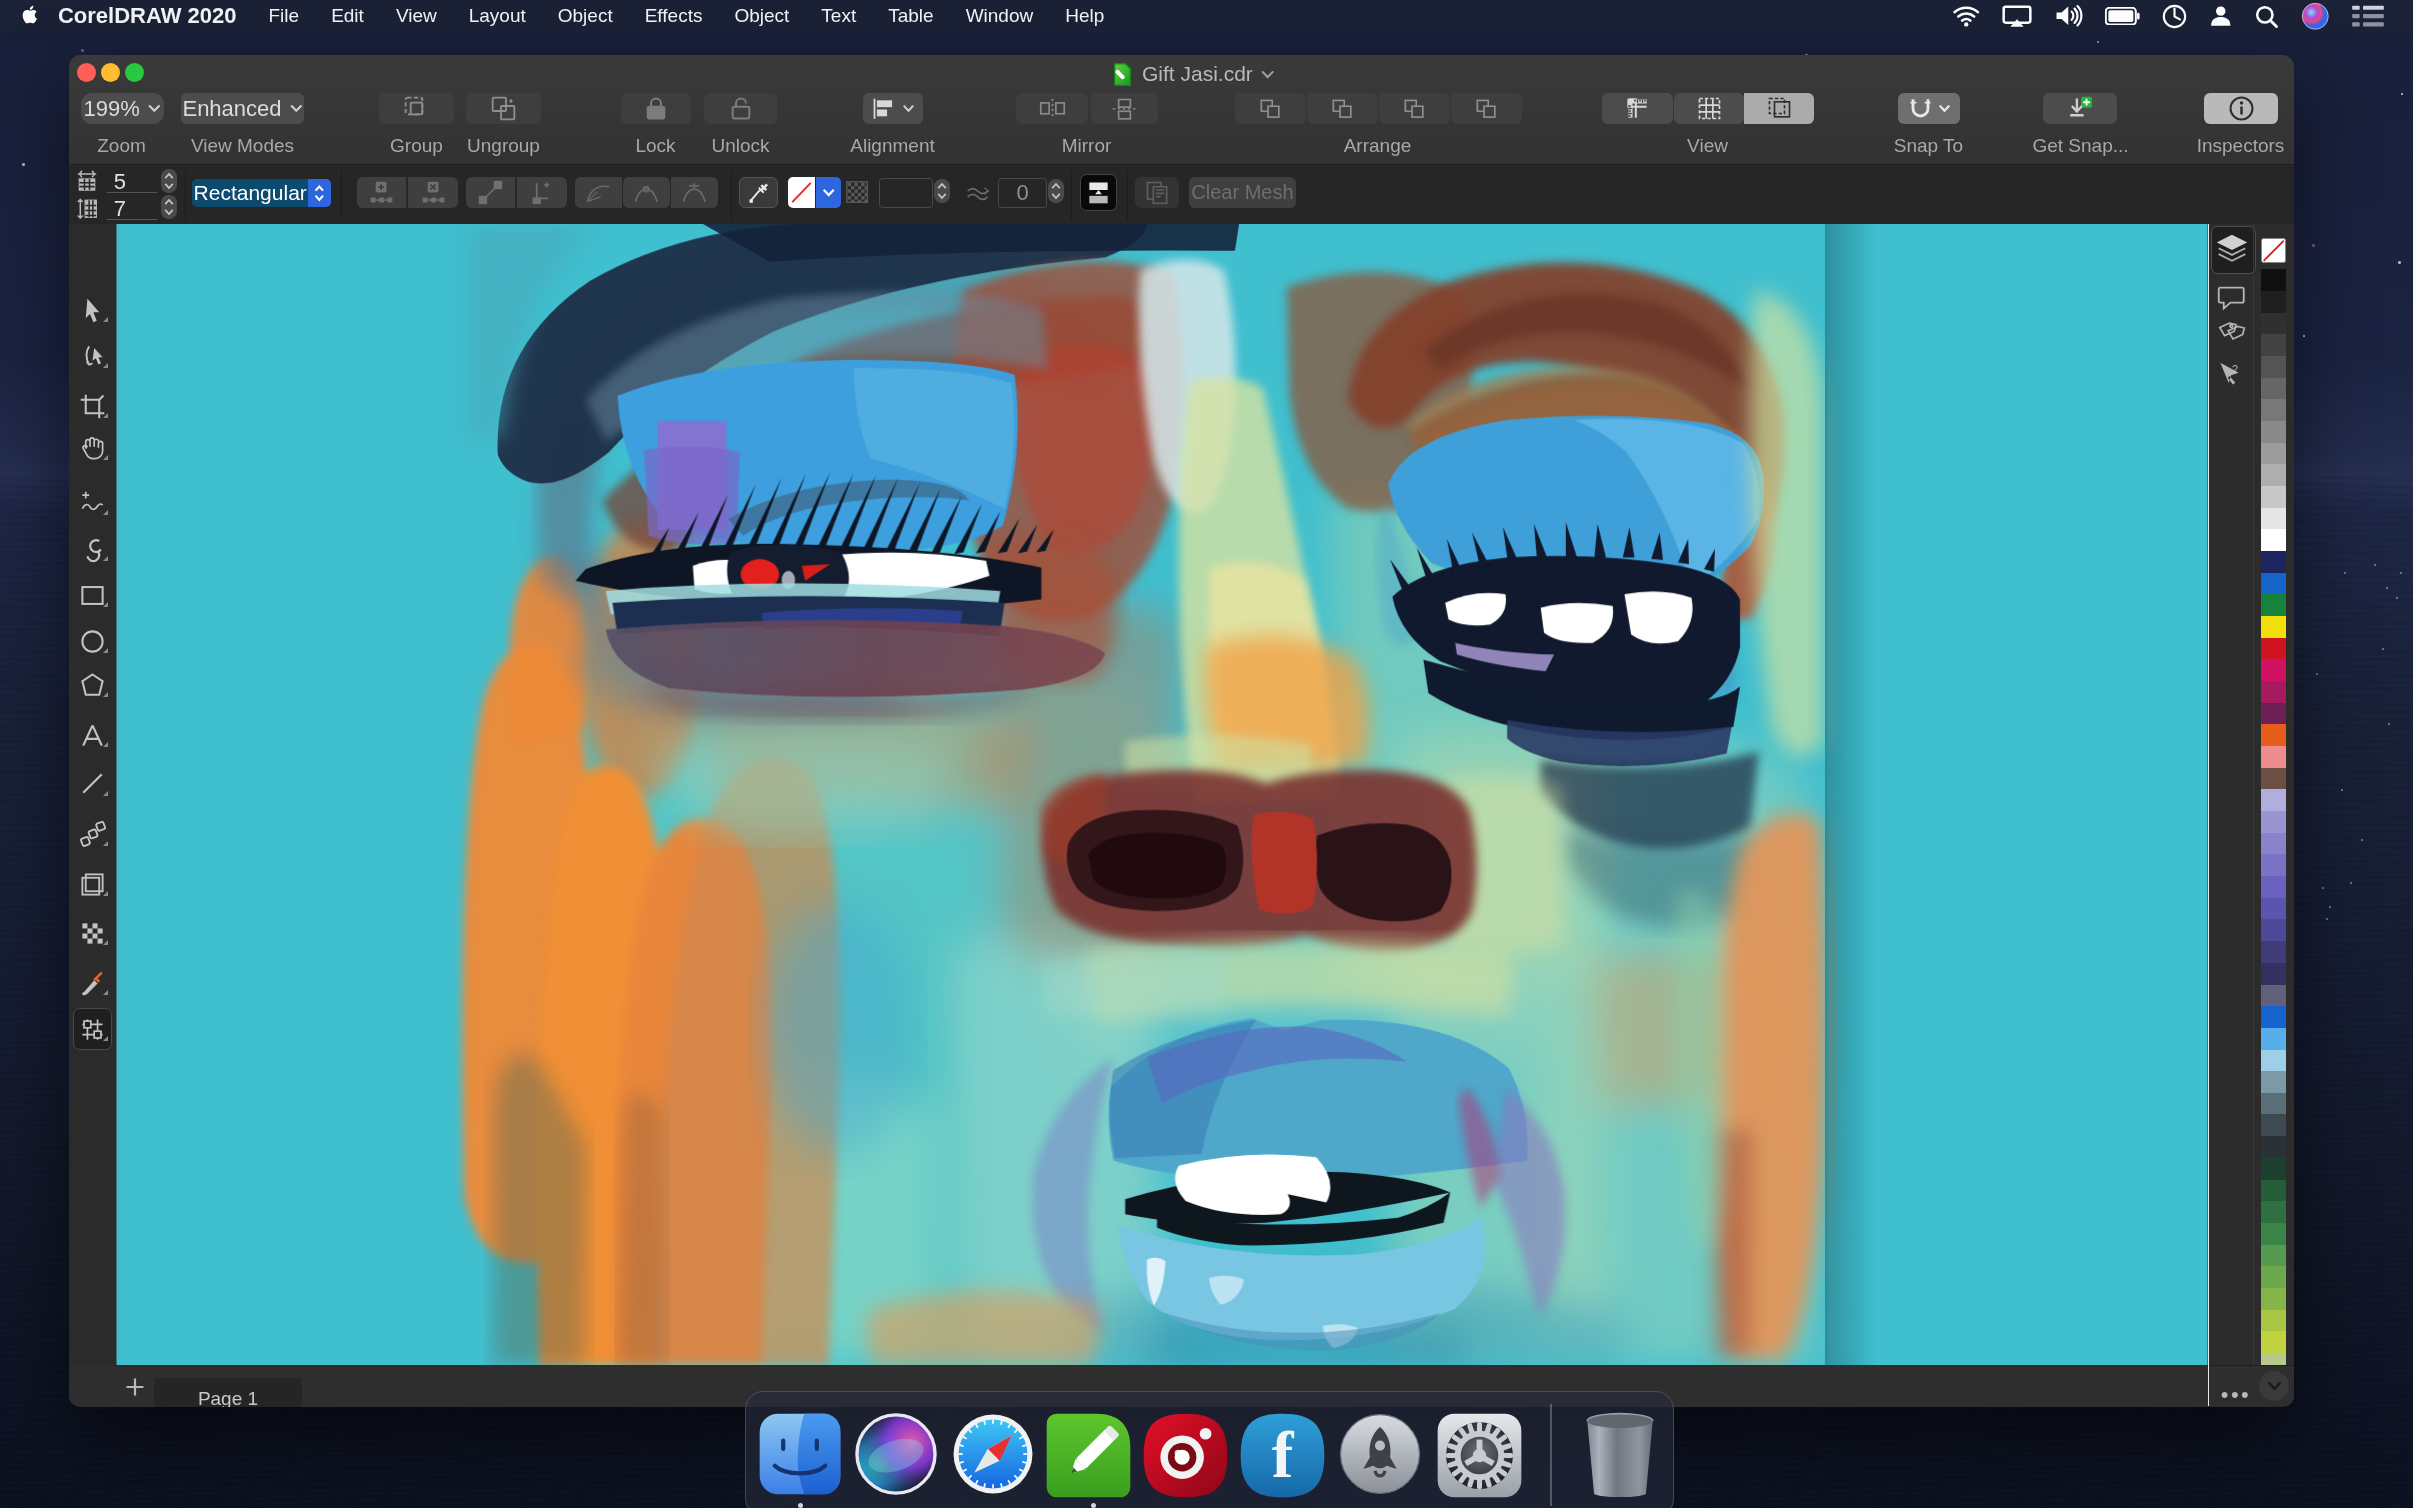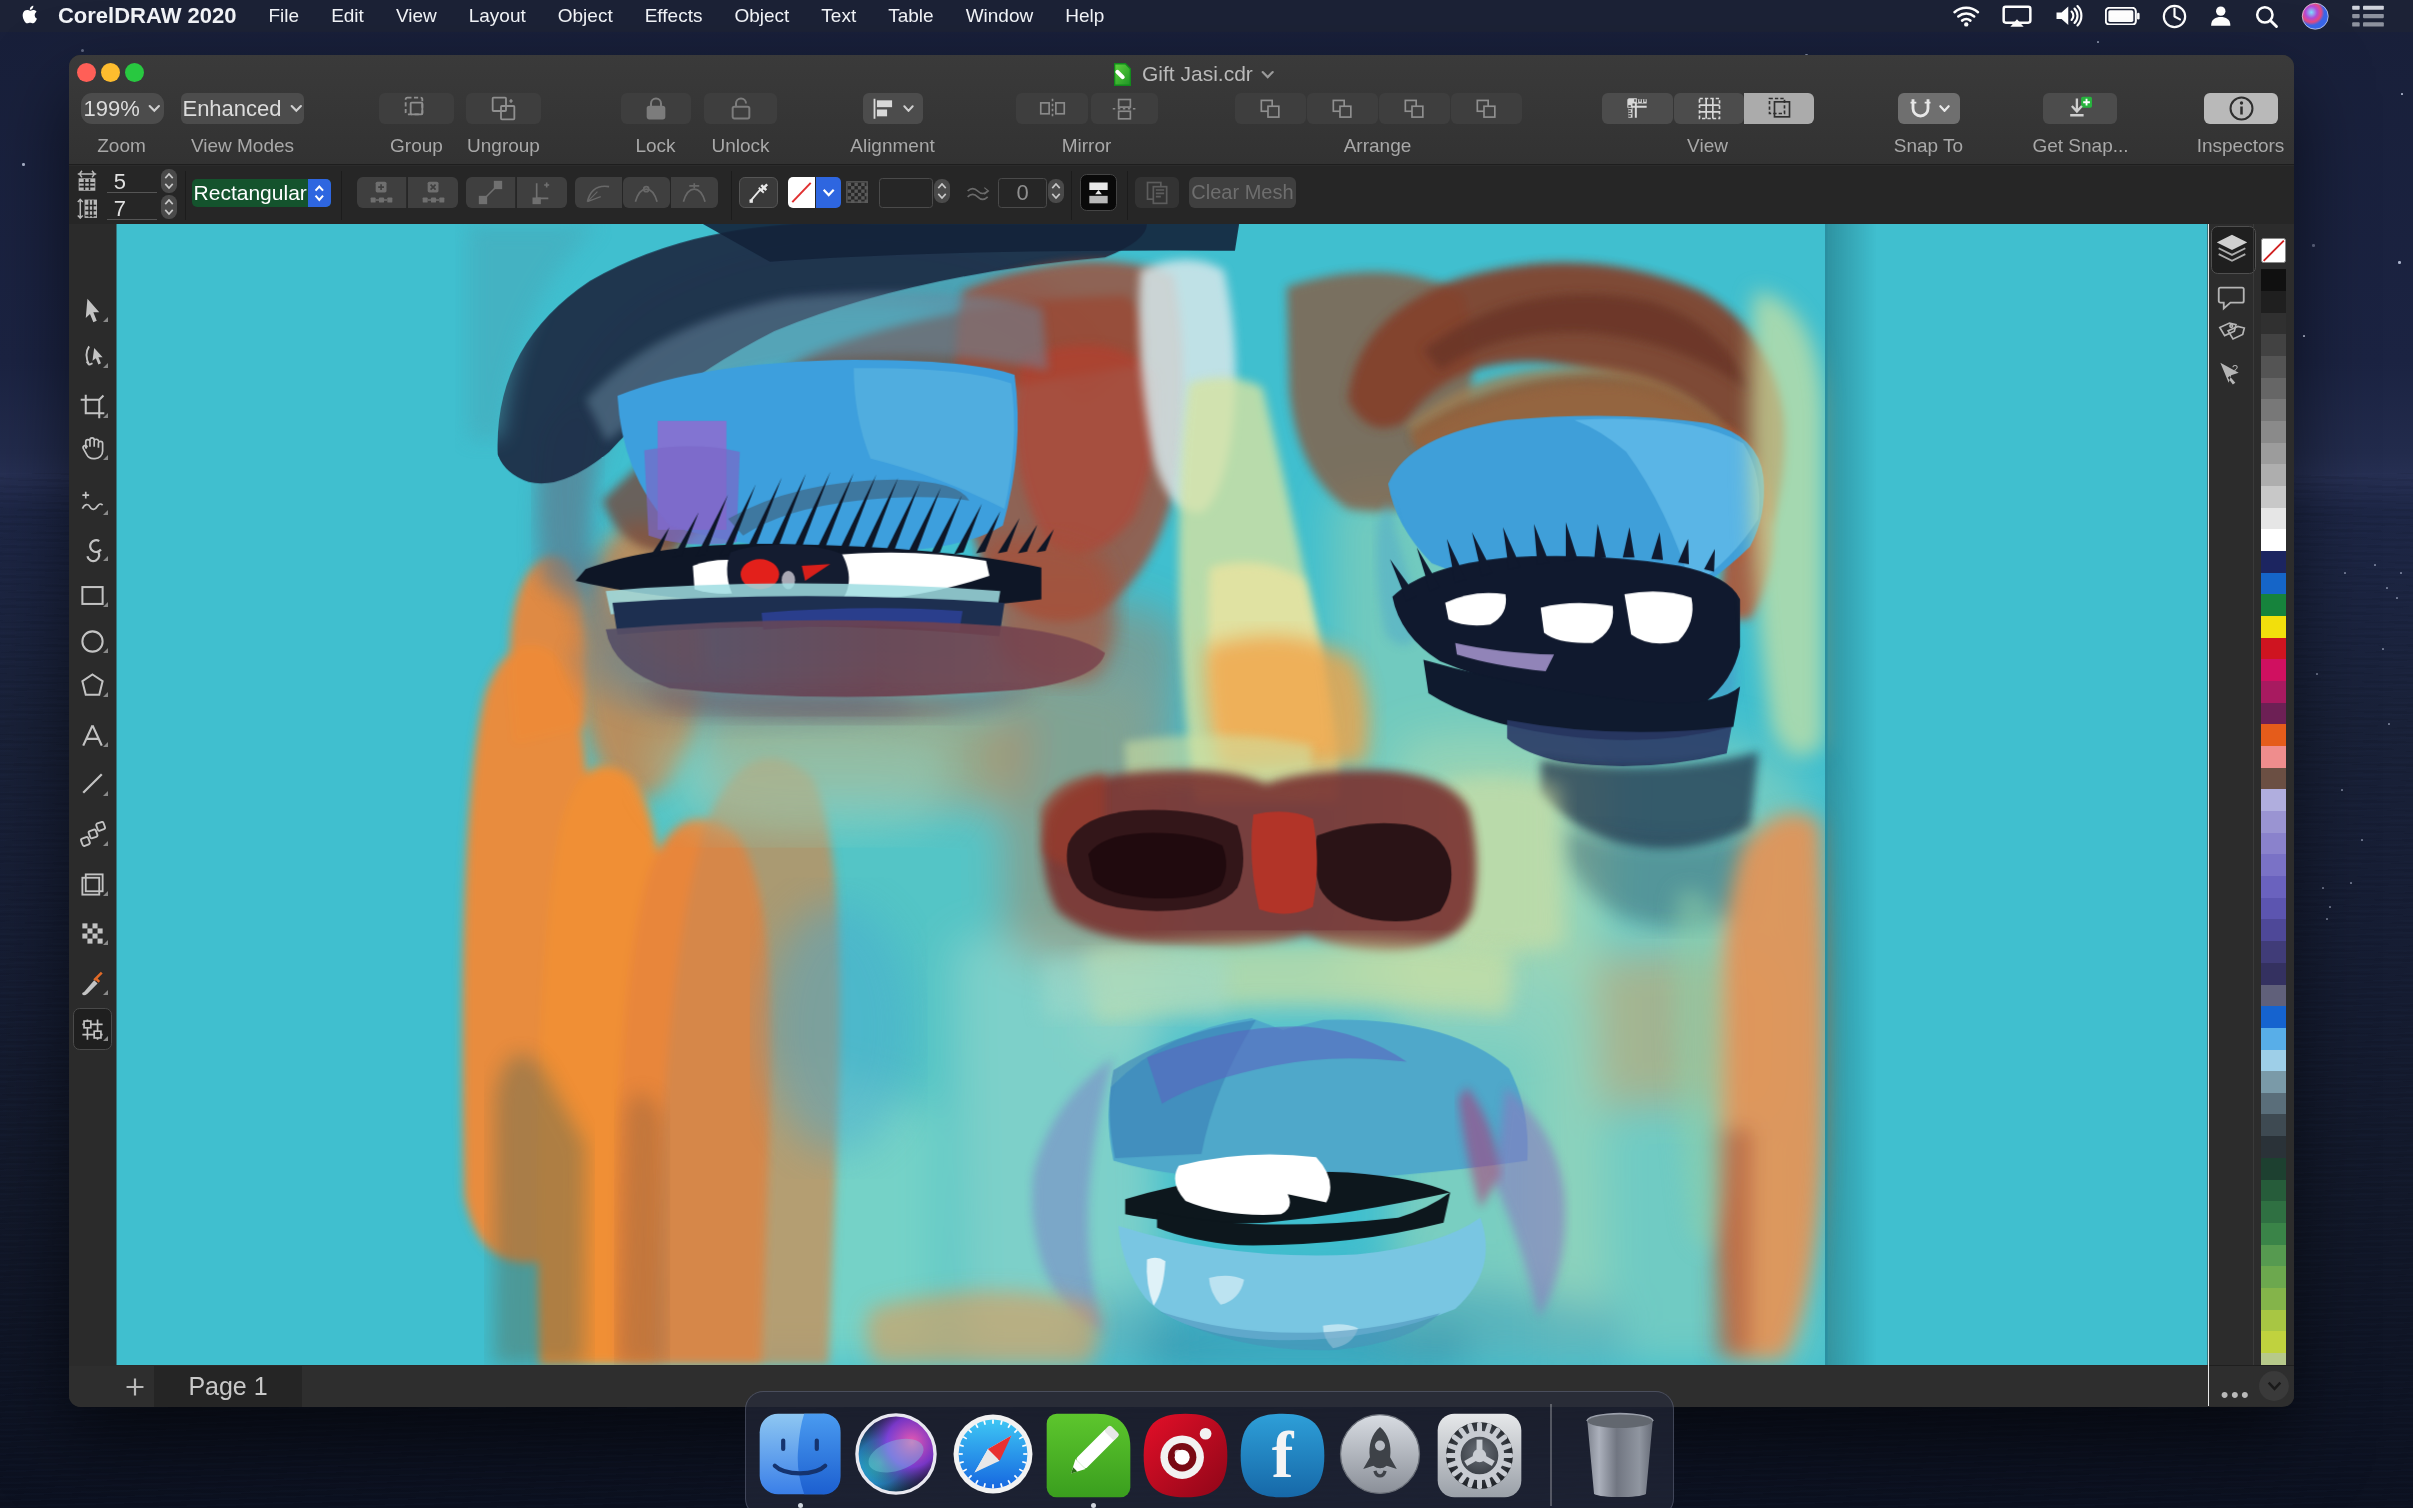--- a/index.html
+++ b/index.html
@@ -27,21 +27,21 @@
 .pbtn{position:absolute;top:11px;height:31px;background:#3f3f3f;border-radius:5.9px;display:flex;align-items:center;justify-content:center}
 
 #ltools{position:absolute;left:0;top:169px;width:47px;height:1143px;background:#2b2b2b}
 #ltools svg{position:absolute;left:10px}
 
 #rp{position:absolute;left:2139px;top:169px;width:86px;height:1182px;background:#2c2c2c;border-left:1.7px solid #e8e8e8}
 #rp .ic{position:absolute;left:8.4px;color:#b5b5b5}
 .sw{position:absolute;left:52px;width:25px}
 
 #bbar{position:absolute;left:0;top:1311px;width:2139px;height:41px;background:#2e2e2e}
-#ptab{position:absolute;left:85px;top:0;width:148px;height:41px;background:#252525;color:#c9c9c9;font-size:25px;display:flex;align-items:center;justify-content:center}
+#ptab{position:absolute;left:85px;top:12px;width:148px;height:41px;background:#252525;color:#c9c9c9;font-size:19px;display:flex;align-items:center;justify-content:center}
 
 #dock{position:absolute;left:745px;top:1391px;width:929px;height:126px;background:rgba(38,44,62,.62);border:0.8px solid rgba(160,170,195,.28);border-radius:18.4px}
 .dk{position:absolute;top:20px}
 </style></head><body>
 <div id="desk"></div>
 <div id="ocean"></div>
 
 <div class="star" style="left:1120px;top:167px;width:2.5px;height:2.5px;opacity:0.4"></div>
 <div class="star" style="left:256px;top:118px;width:1.7px;height:1.7px;opacity:0.4"></div>
 <div class="star" style="left:1750px;top:221px;width:1.7px;height:1.7px;opacity:0.4"></div>
@@ -424,21 +424,21 @@
       <div style="position:absolute;left:38px;top:26px;width:50px;height:0.8px;background:#555"></div>
       <div style="position:absolute;left:38px;top:30px;width:50px;height:23.5px;color:#e0e0e0;font-size:22px;padding-left:6.7px">7</div>
       <div style="position:absolute;left:38px;top:53px;width:50px;height:0.8px;background:#555"></div>
       <div style="position:absolute;left:92px;top:2.5px;width:16px;height:24px;background:#4a4a4a;border-radius:7.5px"><svg width="16" height="24" viewBox="0 0 19 29">
           <path fill="none" stroke="#c8c8c8" stroke-width="2" d="M5 11 L9.5 6 L14 11 M5 18 L9.5 23 L14 18"></path>
         </svg></div>
       <div style="position:absolute;left:92px;top:29px;width:16px;height:24px;background:#4a4a4a;border-radius:7.5px"><svg width="16" height="24" viewBox="0 0 19 29">
           <path fill="none" stroke="#c8c8c8" stroke-width="2" d="M5 11 L9.5 6 L14 11 M5 18 L9.5 23 L14 18"></path>
         </svg></div>
       <div class="sep" style="left:116px"></div>
-      <div style="position:absolute;left:123px;top:12.6px;width:139px;height:28.5px;background:#14532d;border-radius:5px;color:#fff;font-size:21px;display:flex;align-items:center">
+      <div style="position:absolute;left:123px;top:12.6px;width:139px;height:28.5px;background:#0c4a6e;border-radius:5px;color:#fff;font-size:21px;display:flex;align-items:center">
         <span style="flex:1;text-align:center">Rectangular</span>
         <span style="width:22.6px;height:28.5px;background:#2e66e0;border-radius:0 5px 5px 0;display:flex;align-items:center;justify-content:center">
           <svg width="12.6" height="18.4" viewBox="0 0 15 22">
             <path fill="none" stroke="#fff" stroke-width="2.4" d="M3 8 L7.5 3 L12 8 M3 14 L7.5 19 L12 14"></path>
           </svg>
         </span>
       </div>
       <div class="sep" style="left:272px"></div>
       <div class="pbtn" style="left:288px;width:50px;background:#3f3f3f;border-radius:5.9px 0 0 5.9px;border-right:0.8px solid #2a2a2a">
         <svg width="25" height="25" viewBox="0 0 30 30">

